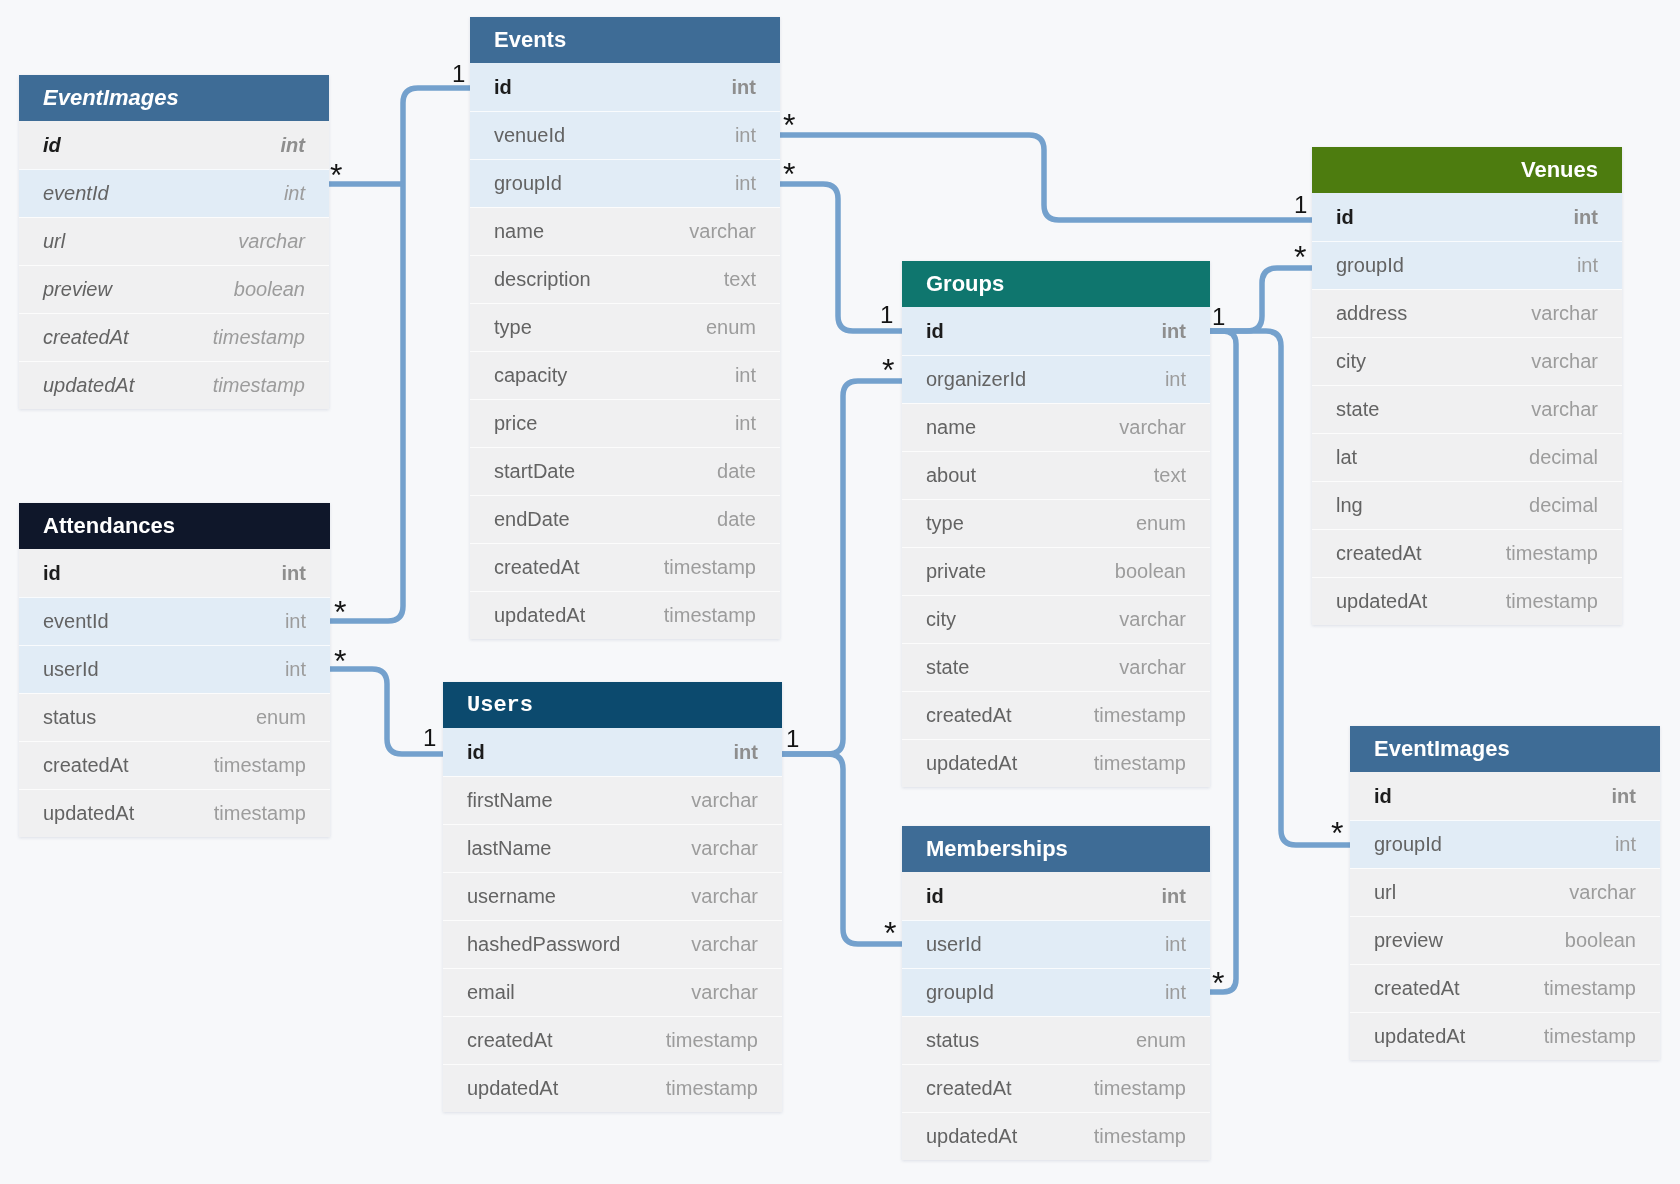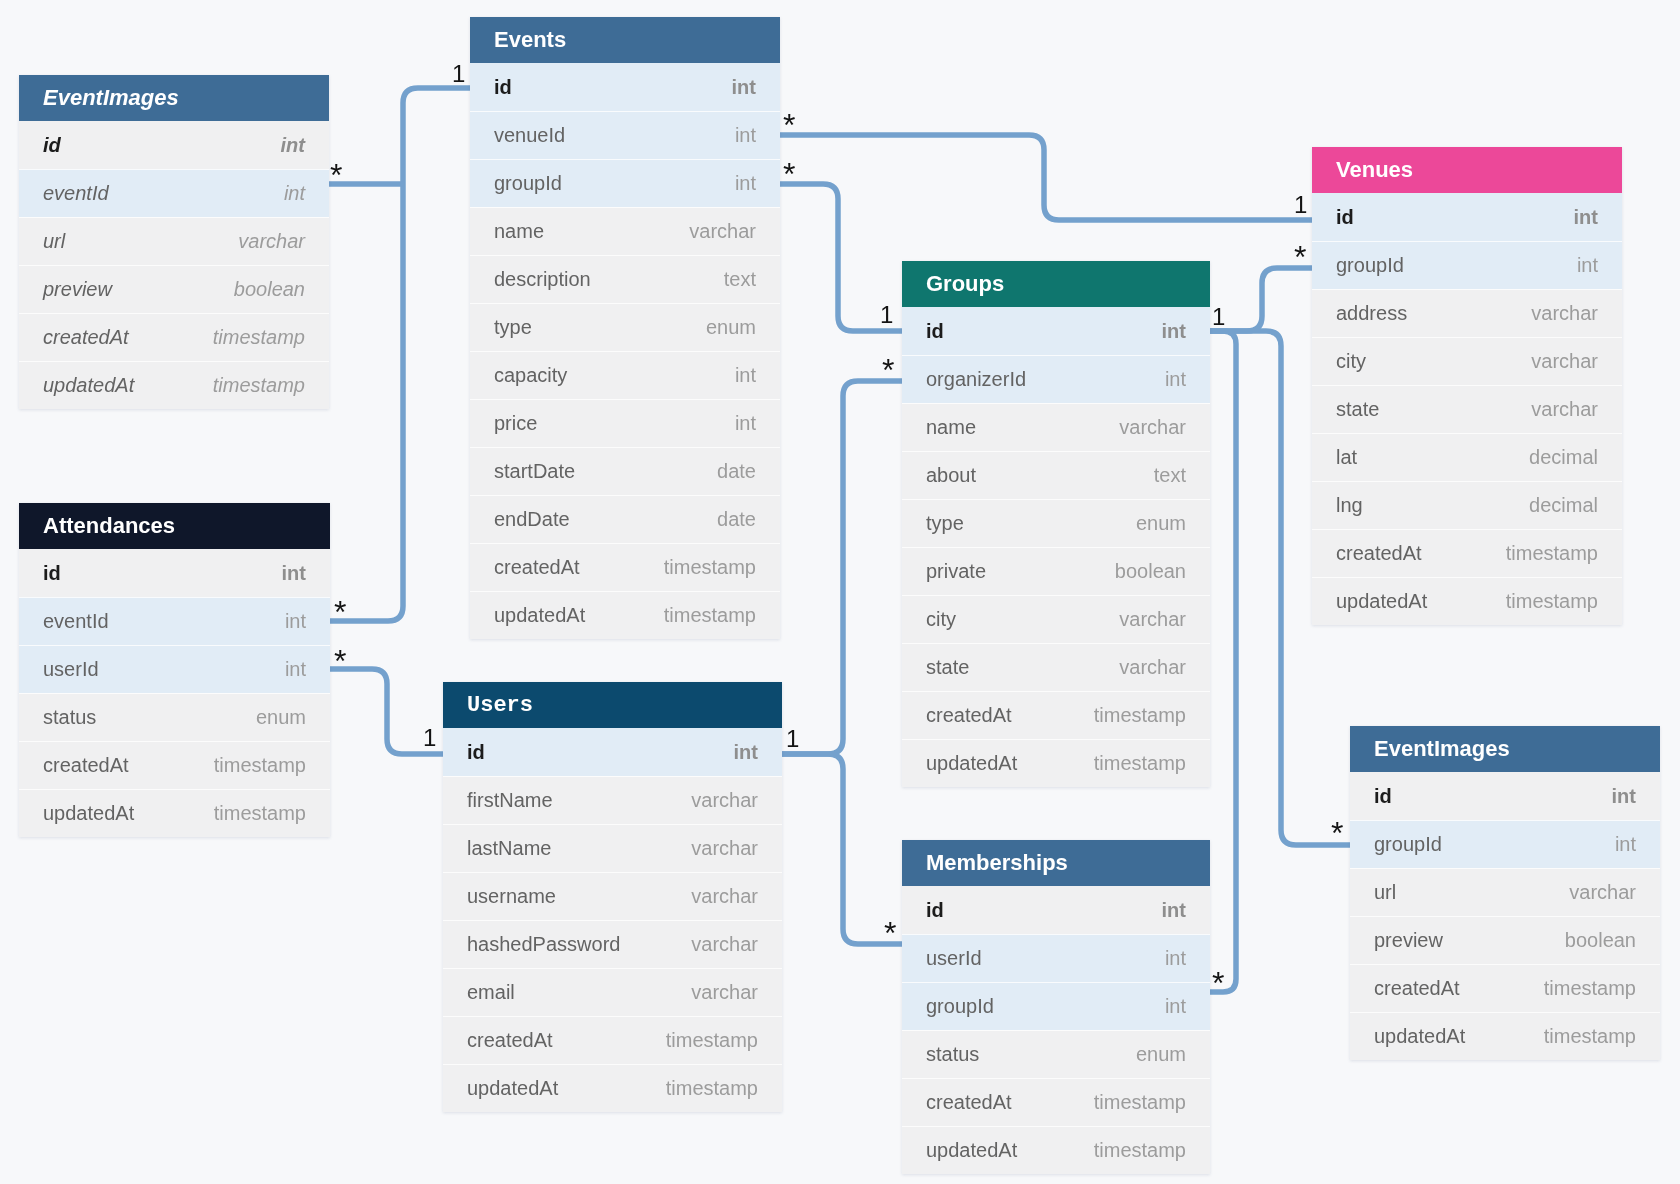--- a/index.html
+++ b/index.html
@@ -252,21 +252,21 @@
       <div class="db-row">
         <span class="fname">createdAt</span>
         <span class="ftype">timestamp</span>
       </div>
       <div class="db-row">
         <span class="fname">updatedAt</span>
         <span class="ftype">timestamp</span>
       </div>
     </div>
     <div class="db-table" style="left: 1312px; top: 147px; width: 310px;">
-      <div class="db-table-header" style="background: #ec4899;">
+      <div class="db-table-header" style="background: #4d7c0f; justify-content: flex-end;">
         <span>Venues</span>
       </div>
       <div class="db-row hl pk">
         <span class="fname">id</span>
         <span class="ftype">int</span>
       </div>
       <div class="db-row hl">
         <span class="fname">groupId</span>
         <span class="ftype">int</span>
       </div>
@@ -292,21 +292,21 @@
       </div>
       <div class="db-row">
         <span class="fname">createdAt</span>
         <span class="ftype">timestamp</span>
       </div>
       <div class="db-row">
         <span class="fname">updatedAt</span>
         <span class="ftype">timestamp</span>
       </div>
     </div>
-    <div class="db-table" style="left: 902px; top: 826px; width: 308px; margin-top: 14px;">
+    <div class="db-table" style="left: 902px; top: 826px; width: 308px;">
       <div class="db-table-header" style="background: rgb(62, 108, 150);">
         <span>Memberships</span>
       </div>
       <div class="db-row pk">
         <span class="fname">id</span>
         <span class="ftype">int</span>
       </div>
       <div class="db-row hl">
         <span class="fname">userId</span>
         <span class="ftype">int</span>

